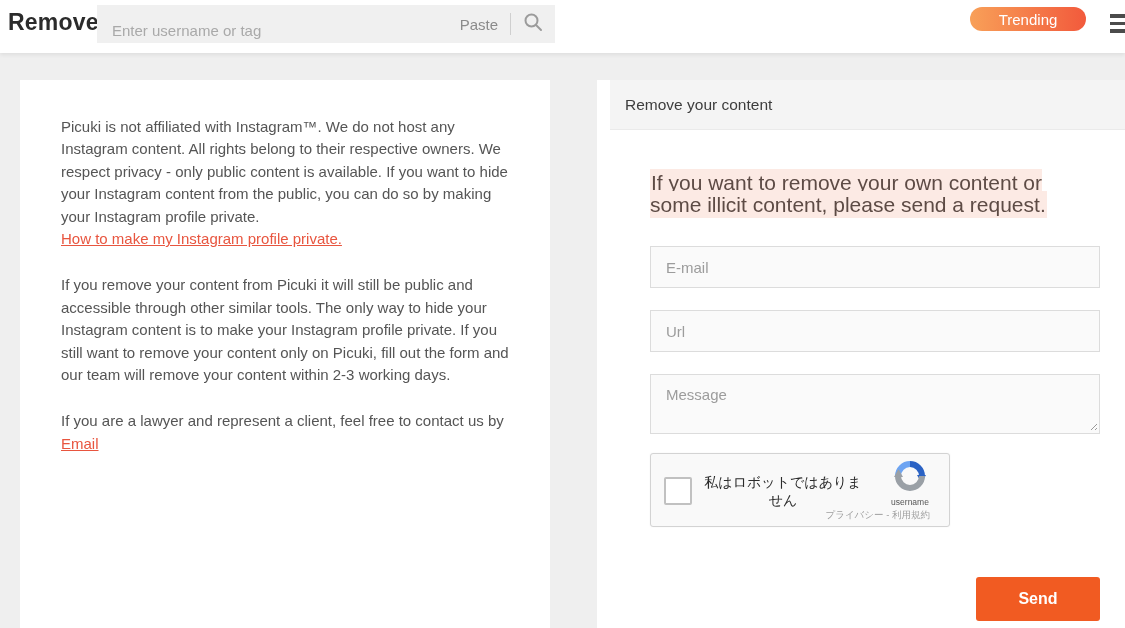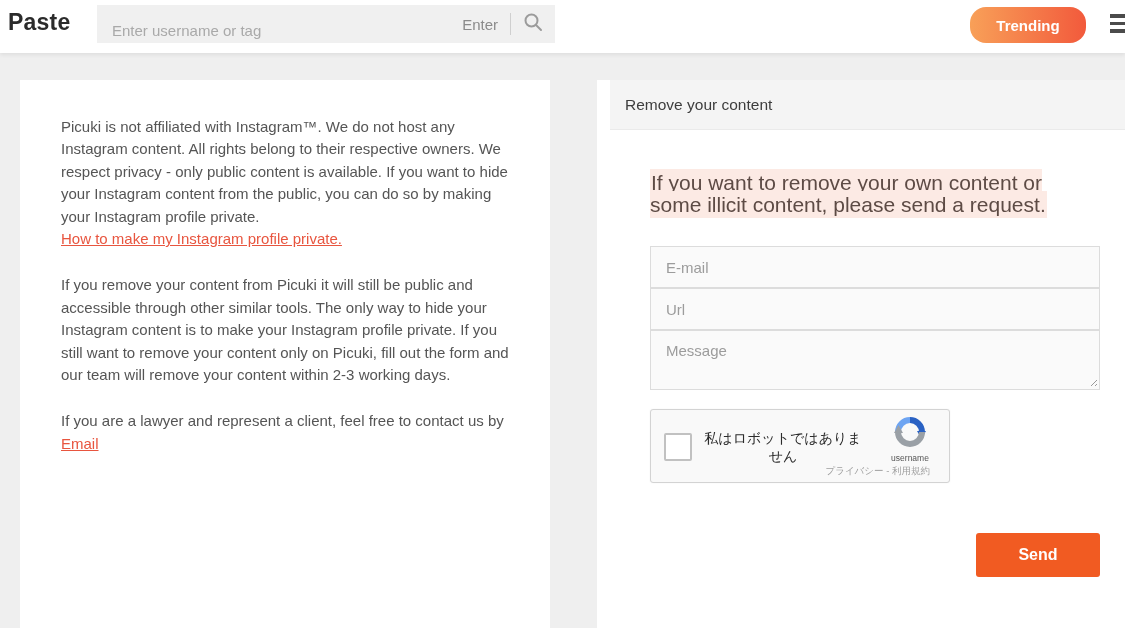--- a/index.html
+++ b/index.html
@@ -12,44 +12,44 @@
             box-shadow:0 2px 4px rgba(0,0,0,0.07); z-index:5; }
   .logo { position:absolute; left:8px; top:9px; font-size:23px; font-weight:bold; color:#2b2b2b; letter-spacing:0.2px; }
   .searchbar { position:absolute; left:97px; top:5px; width:458px; height:38px; background:#f0f0f0;
                display:flex; align-items:center; }
   .search-input { flex:1; height:100%; border:none; outline:none; background:transparent;
                   font-family:"Liberation Sans", sans-serif; font-size:15px; color:#444; padding:12px 10px 0 15px; }
   .search-input::placeholder { color:#a9a9a9; opacity:1; }
   .paste-btn { font-size:15px; color:#8b8b8b; padding:0 12px 0 6px; cursor:pointer; white-space:nowrap; }
   .search-divider { width:1px; height:22px; background:#cfcfcf; }
   .search-btn { width:44px; height:100%; display:flex; align-items:center; justify-content:center; cursor:pointer; }
-  .trending-btn { position:absolute; left:970px; top:7px; width:116px; height:36px; border:none; border-radius:16px;
+  .trending-btn { position:absolute; left:970px; top:7px; width:116px; height:24px; border:none; border-radius:16px;
                   background:linear-gradient(90deg,#f8a058 0%,#f25a3c 100%);
-                  color:#fff; font-family:"Liberation Sans", sans-serif; font-size:15px; font-weight:bold; cursor:pointer; }
+                  color:#fff; font-family:"Liberation Sans", sans-serif; font-size:15px; font-weight:normal; cursor:pointer; }
   .hamburger { position:absolute; left:1110px; top:14px; width:22px; height:20px; cursor:pointer; }
   .hamburger span { display:block; width:22px; height:3.5px; background:#4b4b4b; margin-bottom:4px; }
 
   
   .left-card { position:absolute; left:20px; top:80px; width:530px; height:548px; background:#ffffff; }
   .left-card-inner { padding:36px 39px 0 41px; font-size:15px; line-height:22.4px; color:#555555; }
   .left-card-inner p { margin-bottom:24px; }
   a.red-link { color:#e8553f; text-decoration:underline; cursor:pointer; }
 
   
   .right-panel { position:absolute; left:597px; top:80px; width:528px; height:548px; background:#ffffff;padding-left:13px; }
   .panel-header { height:50px; background:#f4f4f4; border-bottom:1px solid #eaeaea;
                   display:flex; align-items:center; padding-left:15px; font-size:15.5px; color:#3d3d3d; }
   .panel-body { padding:42px 38px 0 40px; }
   .intro-text { font-size:21px; line-height:22px; margin-bottom:30px; max-width:450px; }
   .intro-text mark { background:#fceae4; color:#5d4b45; padding:2px 1px; }
 
   .field { display:block; width:450px; background:#fafafa; border:1px solid #dcdcdc;
            font-family:"Liberation Sans", sans-serif; font-size:15px; color:#444; outline:none; }
   .field::placeholder { color:#9c9c9c; opacity:1; }
-  input.field { height:42px; padding:0 15px; }
+  input.field { height:42px; padding:0 15px; margin-bottom:22px; }
   .textarea-wrap { position:relative; width:450px; margin-bottom:19px; }
   textarea.field { height:60px; padding:11px 15px; resize:none; display:block; }
   .resize-handle { position:absolute; right:3px; bottom:4px; width:9px; height:9px;
                    background:repeating-linear-gradient(135deg, transparent 0 2px, #999 2px 3px);
                    clip-path:polygon(100% 0, 0 100%, 100% 100%); }
 
   
   .recaptcha { position:relative; width:300px; height:74px; background:#f9f9f9; border:1px solid #d3d3d3;
                border-radius:3px; box-shadow:0 0 2px rgba(0,0,0,0.05); margin-bottom:50px; }
   .rc-checkbox { position:absolute; left:13px; top:23px; width:28px; height:28px; background:#ffffff;
@@ -62,25 +62,25 @@
   .send-row { width:450px; display:flex; justify-content:flex-end; }
   .send-btn { width:124px; height:44px; background:#f15b22; border:none; border-radius:3px;
               color:#ffffff; font-family:"Liberation Sans", sans-serif; font-size:16px; font-weight:bold; cursor:pointer; }
 </style>
 </head>
 <body>
 
 <div class="screen">
 
   <div class="header">
-    <div class="logo">Paste</div>
+    <div class="logo">Remove</div>
 
     <div class="searchbar">
       <input class="search-input" type="text" placeholder="Enter username or tag" style="">
-      <span class="paste-btn">Enter</span>
+      <span class="paste-btn">Paste</span>
       <span class="search-divider"></span>
       <span class="search-btn">
         <span>
           <svg width="20" height="20" viewBox="0 0 20 20">
             <circle cx="8.5" cy="8.5" r="6" fill="none" stroke="#9b9b9b" stroke-width="2"></circle>
             <line x1="13" y1="13" x2="18" y2="18" stroke="#9b9b9b" stroke-width="2" stroke-linecap="round"></line>
           </svg>
         </span>
       </span>
     </div>

